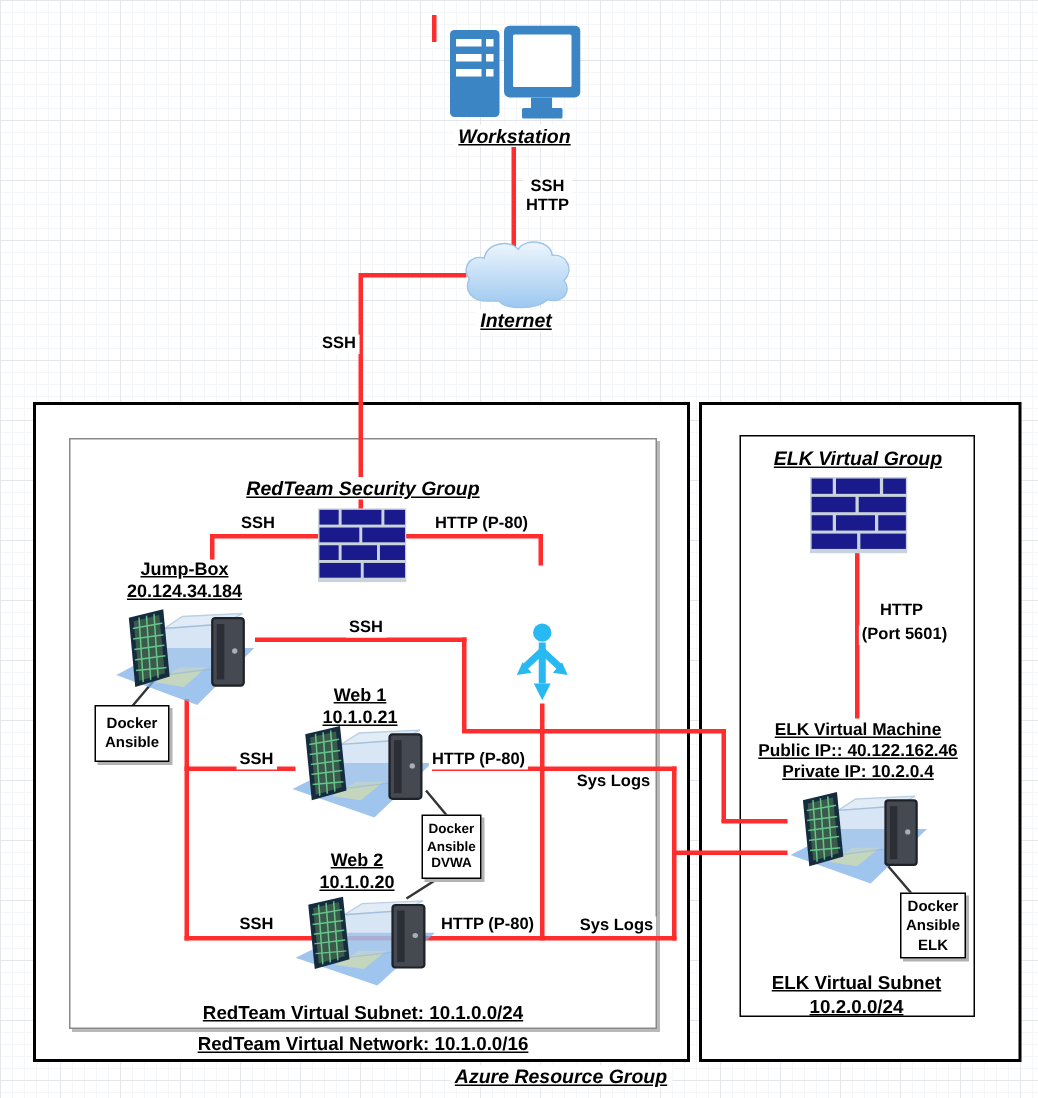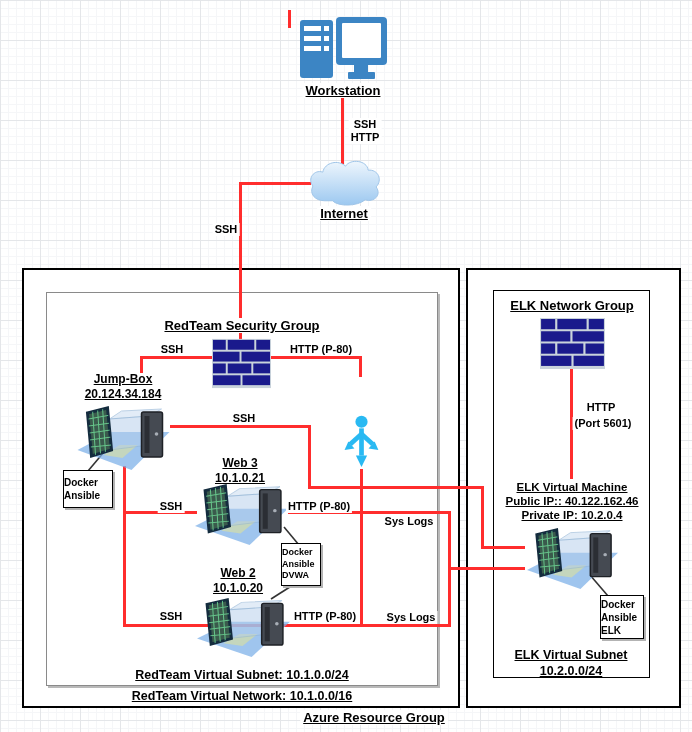--- a/index.html
+++ b/index.html
@@ -16,24 +16,24 @@
   }
   .box{position:absolute;background:#fff;border:2px solid #000;box-sizing:border-box;}
   .box.gray{border:1.5px solid #8a8a8a;box-shadow:2px 2px 0 #b9b9b9;}
   .box.thin{border:1.5px solid #000;}
   .rl{position:absolute;background:#ff2d2d;}
   .rl.h{height:3px;} .rl.v{width:3px;}
   .lbl{position:absolute;transform:translateX(-50%);font-weight:700;white-space:nowrap;text-align:center;}
   .conn{font-size:11px;background:#fff;padding:0 2px;line-height:1.2;}
   .nt{font-size:12px;line-height:1.22;text-decoration:underline;}
   .nt.sm{font-size:11.5px;}
-  .big{font-size:13px;background:#fff;padding:0 3px;text-decoration:underline;}
+  .big{font-size:13px;background:#fff;padding:0 3px;text-decoration:underline;font-style:italic;}
   .bot{font-size:12.5px;text-decoration:underline;}
   .tagbox{position:absolute;background:#fff;border:1.5px solid #000;box-shadow:2px 2px 0 #b3b3b3;
-    font-weight:700;text-align:center;display:flex;flex-direction:column;align-items:flex-start;
+    font-weight:700;text-align:center;display:flex;flex-direction:column;align-items:center;
     justify-content:center;line-height:1.3;box-sizing:border-box;}
   .icon{position:absolute;}
   svg{display:block;}
   .overlay{position:absolute;left:0;top:0;pointer-events:none;}
 </style>
 </head>
 <body>
 
 <div class="canvas">
 
@@ -203,36 +203,36 @@
   <div class="lbl conn" style="left:172px;top:343px;">SSH</div>
   <div class="lbl conn" style="left:321px;top:343px;">HTTP (P-80)</div>
 
   <div class="lbl nt" style="left:123px;top:372px;">
     <div>Jump-Box</div>
     <div>20.124.34.184</div>
   </div>
   <div class="lbl conn" style="left:244px;top:412px;">SSH</div>
 
   <div class="lbl nt" style="left:240px;top:456px;">
-    <div>Web 3</div>
+    <div>Web 1</div>
     <div>10.1.0.21</div>
   </div>
   <div class="lbl conn" style="left:171px;top:500px;">SSH</div>
   <div class="lbl conn" style="left:319px;top:500px;">HTTP (P-80)</div>
   <div class="lbl conn" style="left:409px;top:515px;">Sys Logs</div>
 
   <div class="lbl nt" style="left:238px;top:566px;">
     <div>Web 2</div>
     <div>10.1.0.20</div>
   </div>
   <div class="lbl conn" style="left:171px;top:610px;">SSH</div>
   <div class="lbl conn" style="left:325px;top:610px;">HTTP (P-80)</div>
   <div class="lbl conn" style="left:411px;top:611px;">Sys Logs</div>
 
-  <div class="lbl big" style="left:572px;top:298px;">ELK Network Group</div>
+  <div class="lbl big" style="left:572px;top:298px;">ELK Virtual Group</div>
   <div class="lbl conn" style="left:601px;top:401px;">HTTP</div>
   <div class="lbl conn" style="left:603px;top:417px;text-align:center;">(Port 5601)</div>
 
   <div class="lbl nt sm" style="left:572px;top:480px;">
     <div>ELK Virtual Machine</div>
     <div>Public IP:: 40.122.162.46</div>
     <div>Private IP: 10.2.0.4</div>
   </div>
 
   <div class="lbl bot" style="left:242px;top:668px;">RedTeam Virtual Subnet: 10.1.0.0/24</div>

